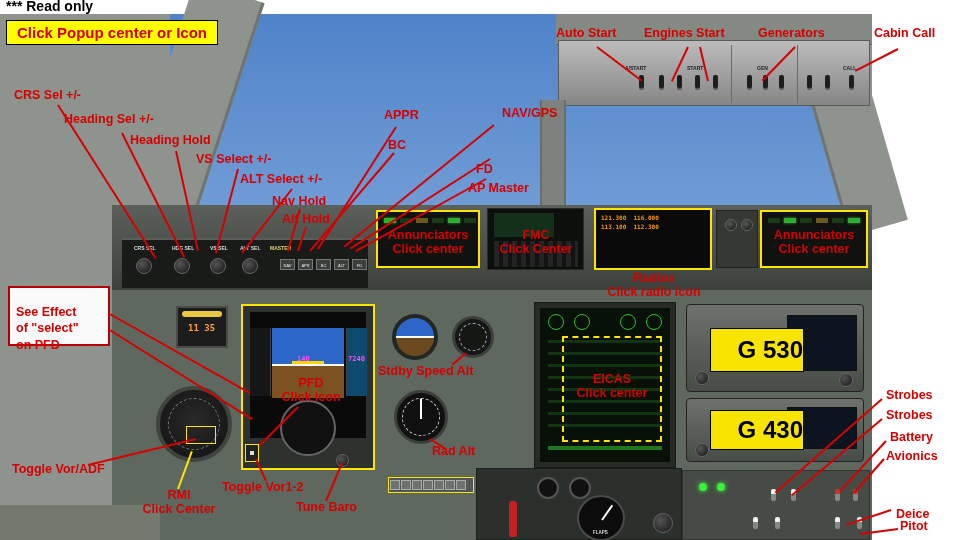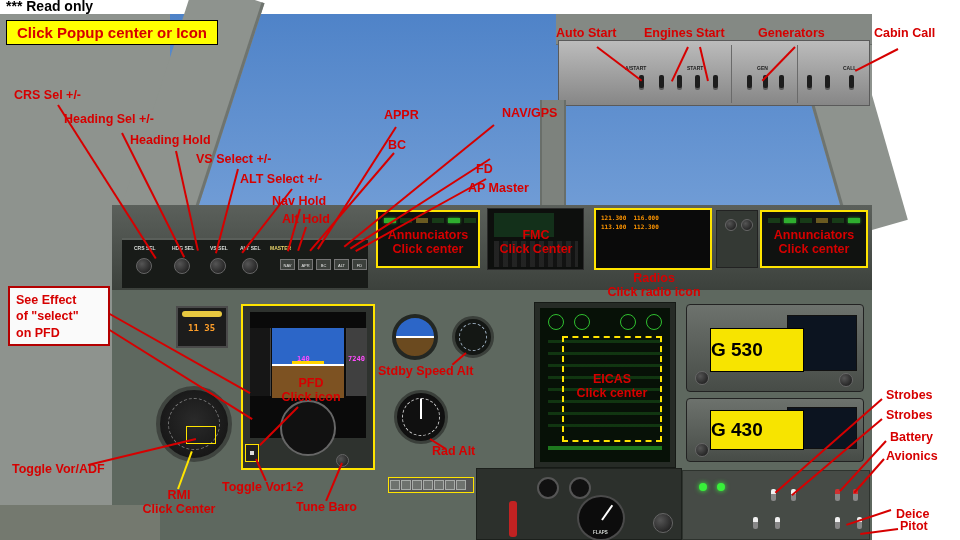--- a/index.html
+++ b/index.html
@@ -25,23 +25,23 @@
   .cell{position:absolute;width:12px;height:5px;background:#173b17;}
   .osw{position:absolute;top:34px;width:5px;height:13px;background:#1d1d1d;border-radius:2px;box-shadow:0 2px 0 #5a5a5a;}
   .otxt{position:absolute;top:24px;font-size:5px;color:#202020;font-weight:bold;}
   .tsw{position:absolute;width:5px;height:12px;border-radius:2px;}
   .led{position:absolute;width:8px;height:8px;border-radius:50%;background:#38f03a;box-shadow:0 0 5px #38f03a;}
   .icon-sq{width:10px;height:10px;background:#6e726e;border:1px solid #a8aca8;box-sizing:border-box;margin-right:1px;}
   .banner{position:absolute;left:6px;top:20px;background:#ffff00;border:1px solid #000;color:#d60000;
           font-weight:bold;font-size:15px;padding:3px 10px;z-index:50;}
   .readonly{position:absolute;left:6px;top:-2px;color:#000;font-weight:bold;font-size:14px;z-index:50;}
   .gpslabel{position:absolute;background:#f7e400;border:1px solid #000;color:#000;font-weight:bold;
-            font-size:19px;text-align:left;z-index:25;}
+            font-size:24px;text-align:right;z-index:25;}
   .seebox{position:absolute;left:8px;top:286px;width:102px;height:60px;background:#fafafa;border:2px solid #b40000;
-          box-sizing:border-box;color:#d60000;font-weight:bold;font-size:12.5px;line-height:1.3;padding:4px 6px;z-index:45;}
+          box-sizing:border-box;color:#d60000;font-weight:bold;font-size:12.5px;line-height:1.3;padding:16px 6px;z-index:45;}
 </style>
 </head>
 <body>
 
 <div class="canvas">
 
   <div class="abs" style="left:0;top:14px;width:872px;height:526px;background:#8e938e;"></div>
 
   <div class="abs" style="left:170px;top:14px;width:696px;height:200px;background:linear-gradient(#4f83c8,#719dd6);"></div>
 
@@ -158,21 +158,21 @@
   <div class="abs" style="left:250px;top:312px;width:116px;height:126px;background:#0a0a0a;">
 
     <div class="abs" style="left:22px;top:16px;width:72px;height:36px;background:#2c66c8;"></div>
     <div class="abs" style="left:22px;top:52px;width:72px;height:32px;background:#7d5222;border-top:2px solid #fff;"></div>
     <div class="abs" style="left:42px;top:49px;width:32px;height:3px;background:#ffd400;"></div>
 
     <div class="abs" style="left:0;top:16px;width:20px;height:68px;background:#161616;border-right:1px solid #444;">
       <div class="micro mono" style="left:3px;top:28px;color:#ff4bff;font-size:7px;margin-left:44px;">140</div>
     </div>
 
-    <div class="abs" style="left:96px;top:16px;width:20px;height:68px;background:#404040;border-left:1px solid #444;">
+    <div class="abs" style="left:96px;top:16px;width:20px;height:68px;background:#0c4a6e;border-left:1px solid #444;">
       <div class="micro mono" style="left:1px;top:28px;color:#ff4bff;font-size:7px;">7240</div>
     </div>
 
     <div class="gauge" style="left:30px;top:88px;width:56px;height:56px;border:2px solid #666;background:#111;"></div>
   </div>
 
   <div class="ybox" style="left:245px;top:444px;width:14px;height:18px;border-width:1px;background:#202020;">
     <div class="abs" style="left:4px;top:6px;width:4px;height:4px;background:#ddd;"></div>
   </div>
 

